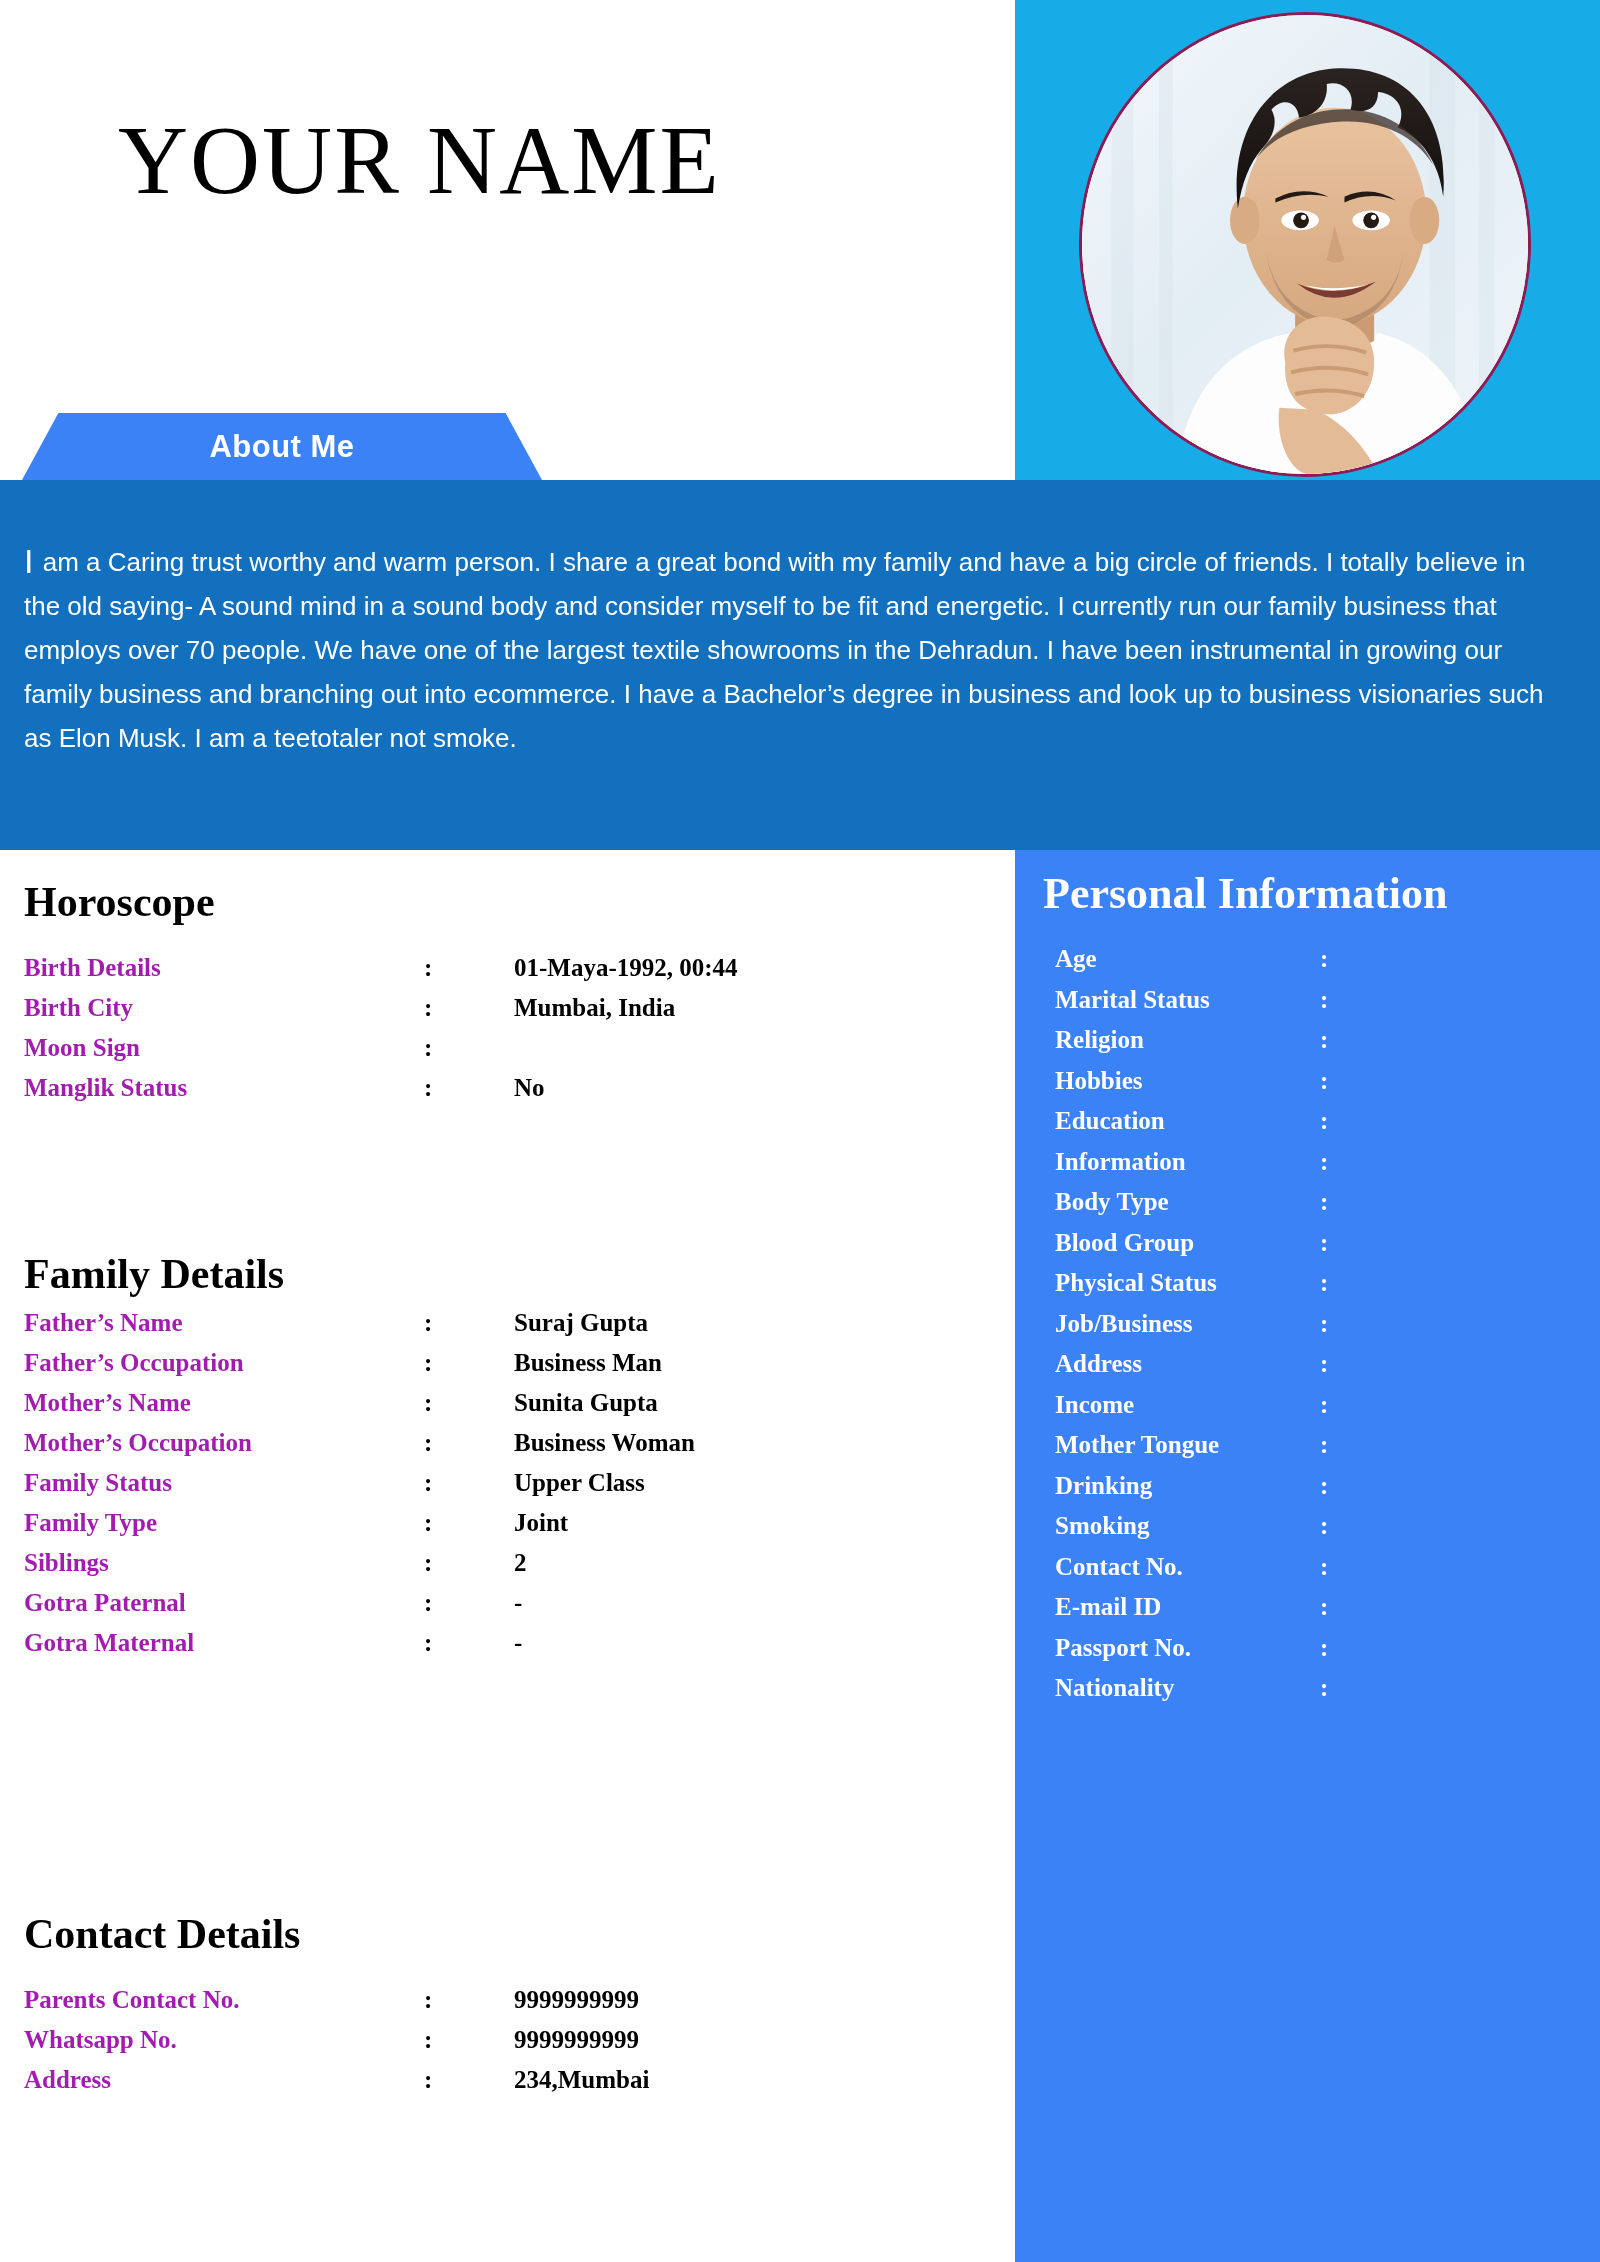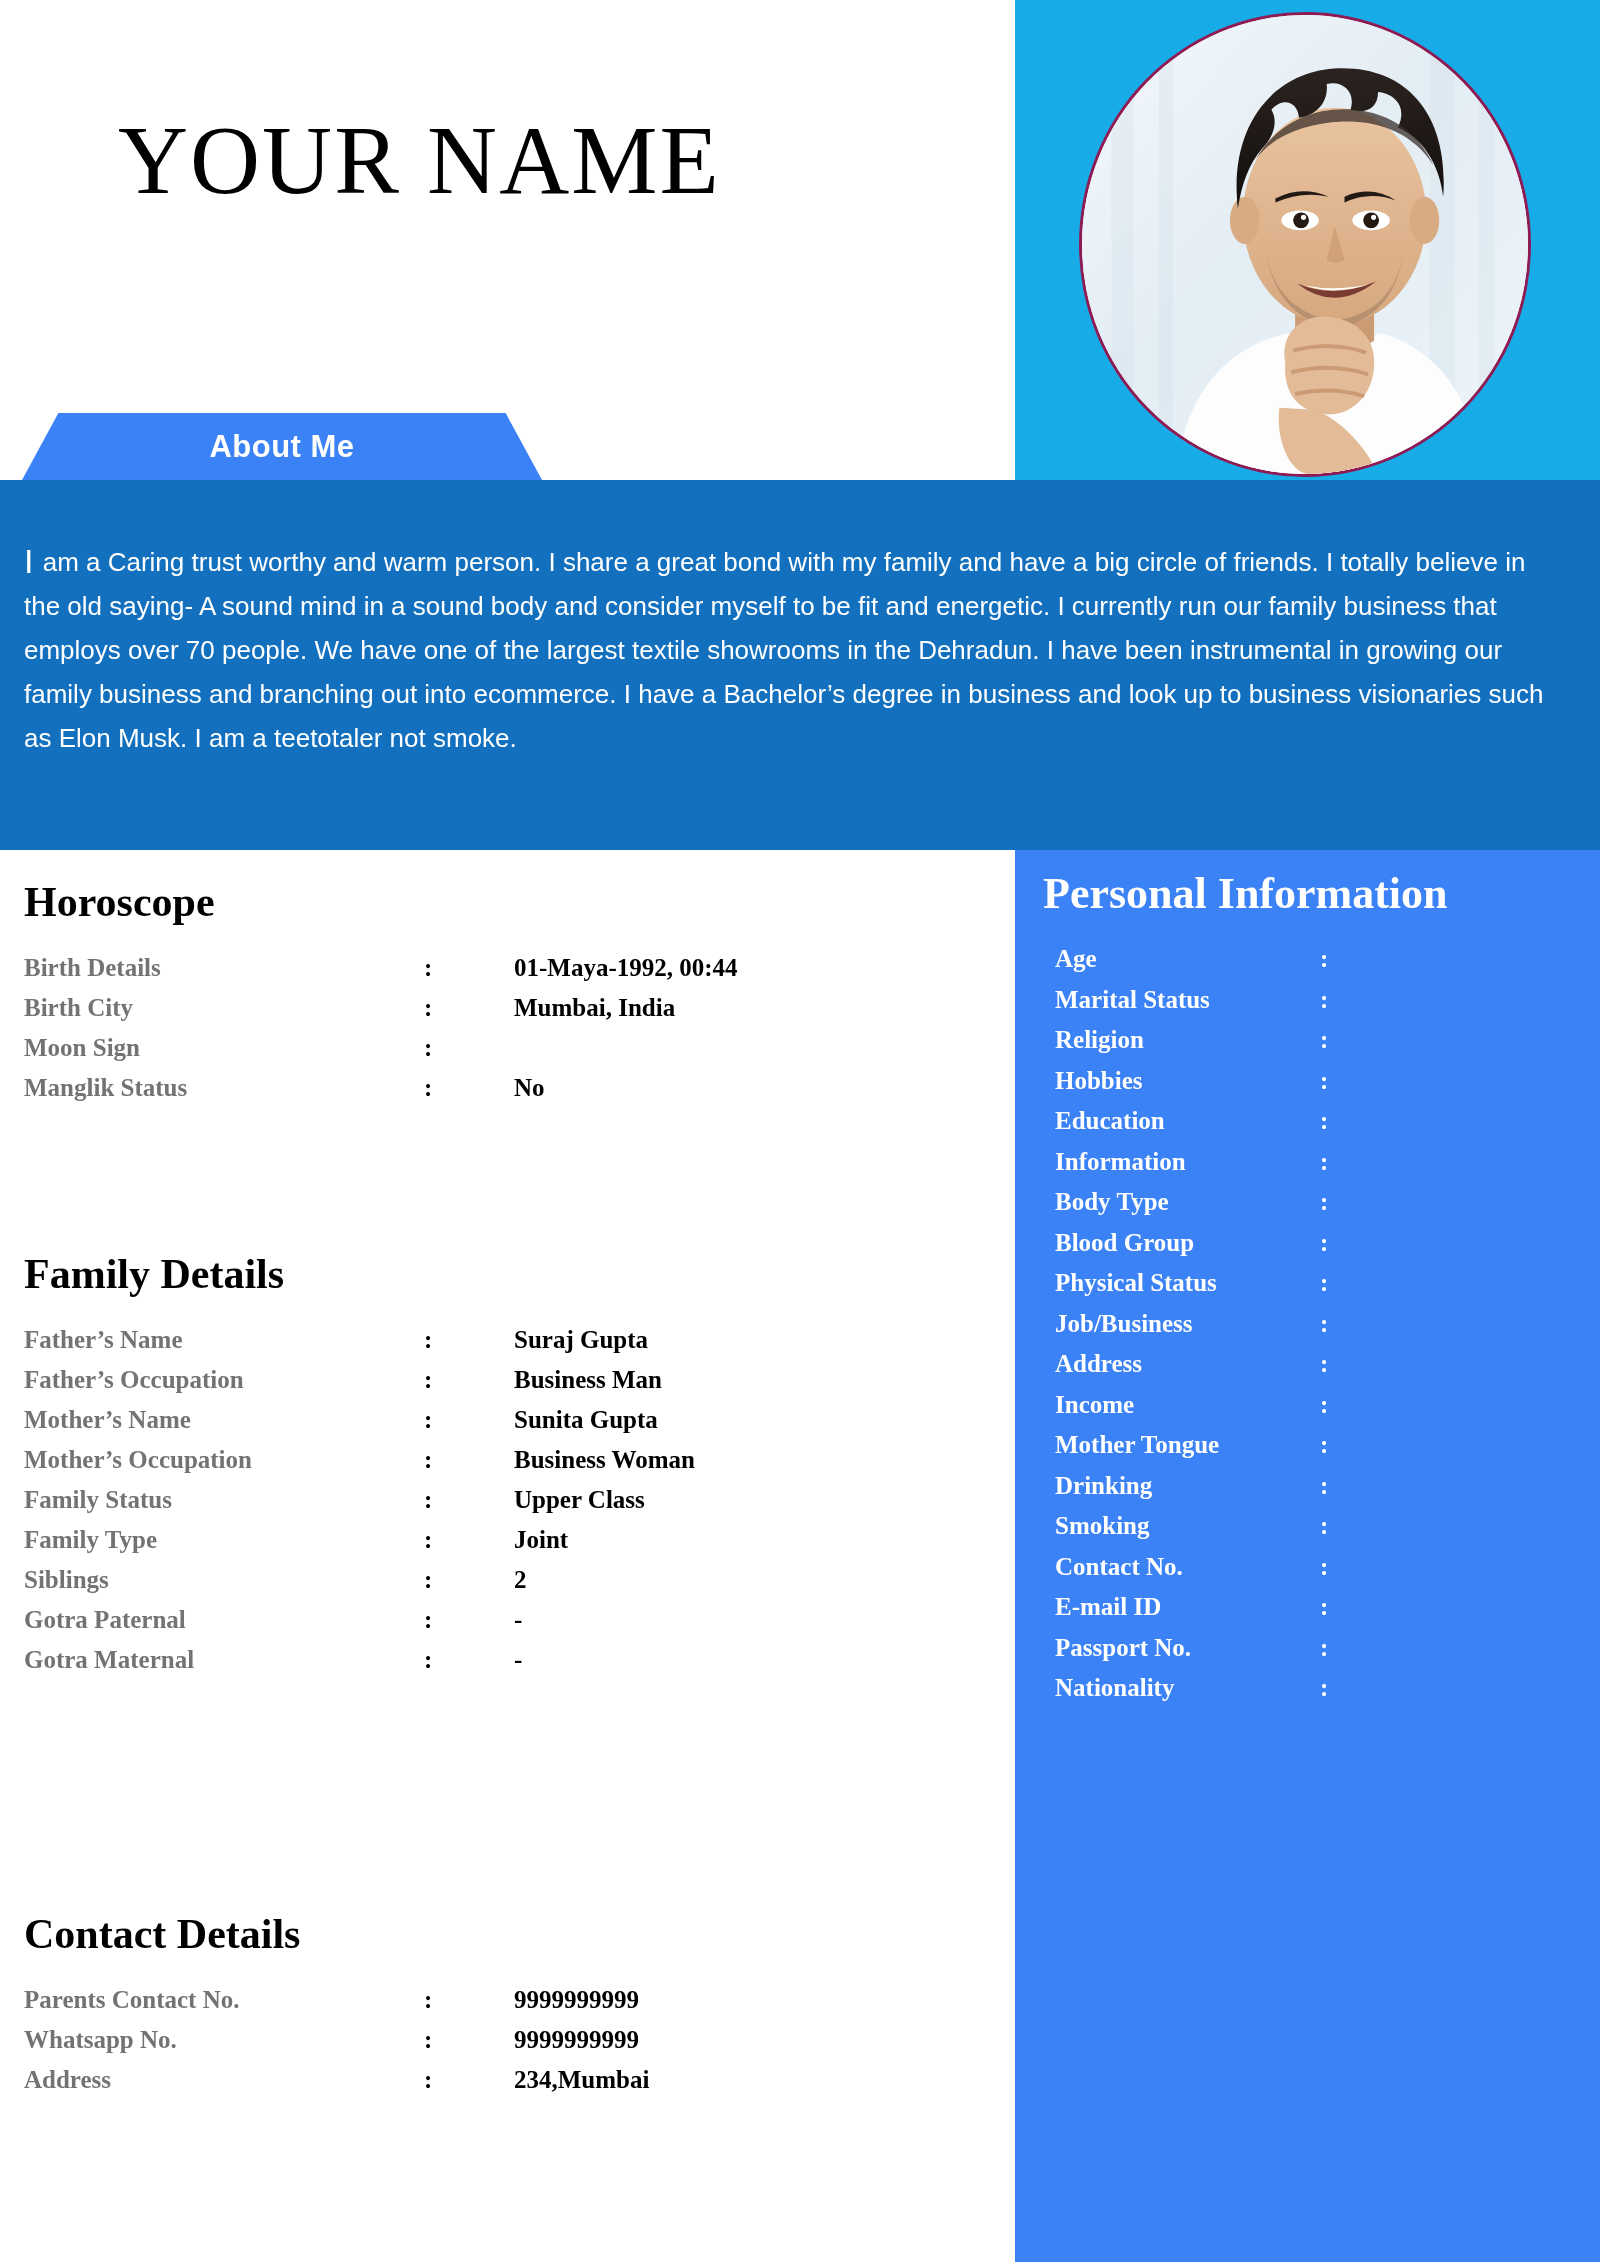--- a/index.html
+++ b/index.html
@@ -178,21 +178,21 @@
     display: flex;
     align-items: baseline;
     height: 40px;
   }
 
   .kv-label {
     width: 400px;
     font-family: "Liberation Serif", serif;
     font-size: 25px;
     font-weight: bold;
-    color: #737373;
+    color: #a21caf;
     white-space: nowrap;
   }
 
   .kv-colon {
     width: 90px;
     font-family: "Liberation Serif", serif;
     font-size: 25px;
     font-weight: bold;
     color: #000000;
   }
@@ -203,21 +203,21 @@
     font-size: 25px;
     font-weight: bold;
     color: #000000;
     min-height: 1px;
   }
 
   #horoscope-block { position: absolute; left: 24px; top: 28px; width: 960px; }
   #horoscope-block .sec-heading { margin-bottom: 28px; }
 
   #family-block { position: absolute; left: 24px; top: 400px; width: 960px; }
-  #family-block .sec-heading { margin-bottom: 28px; }
+  #family-block .sec-heading { margin-bottom: 11px; }
 
   #contact-block { position: absolute; left: 24px; top: 1060px; width: 960px; }
   #contact-block .sec-heading { margin-bottom: 28px; }
 </style>
 </head>
 <body>
 
 <div class="page">
 
   <div class="header">

